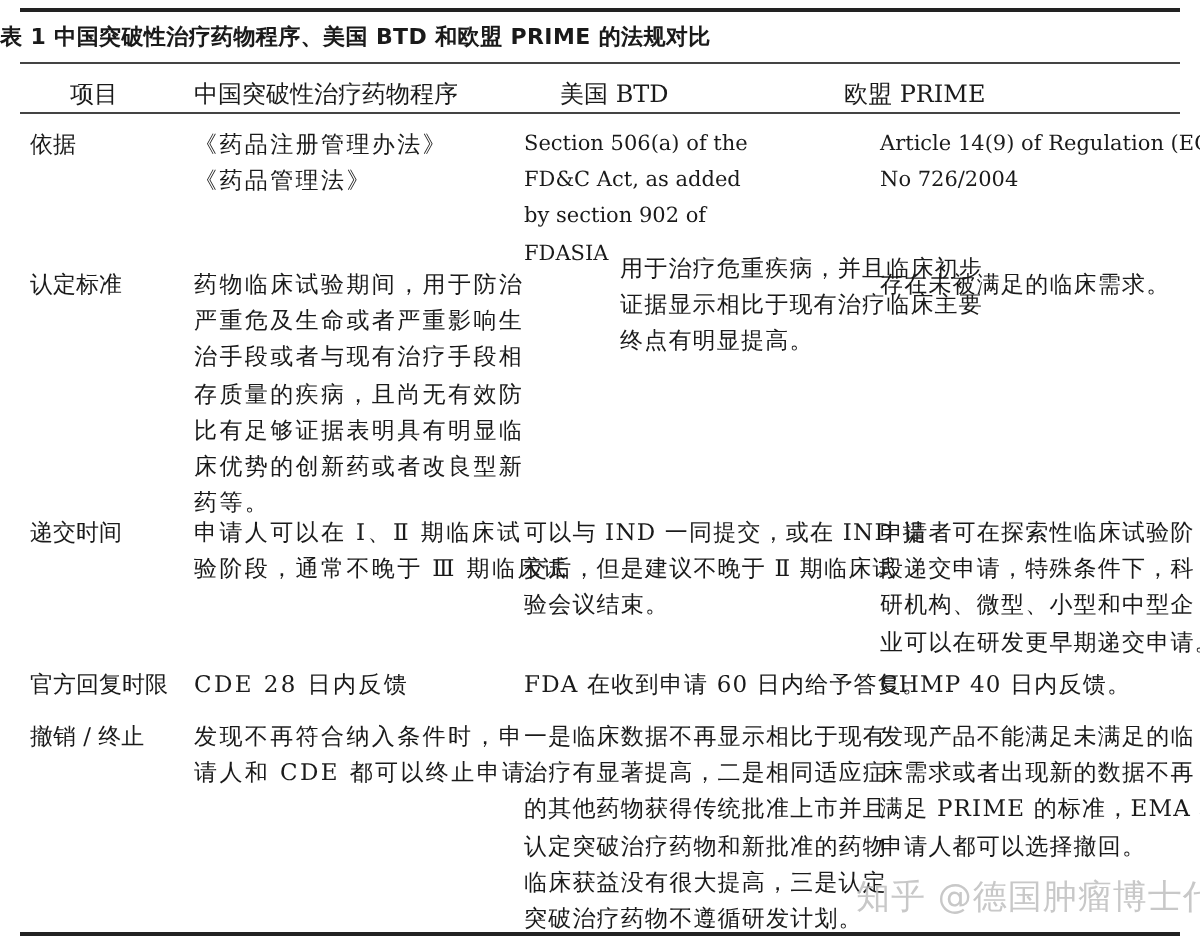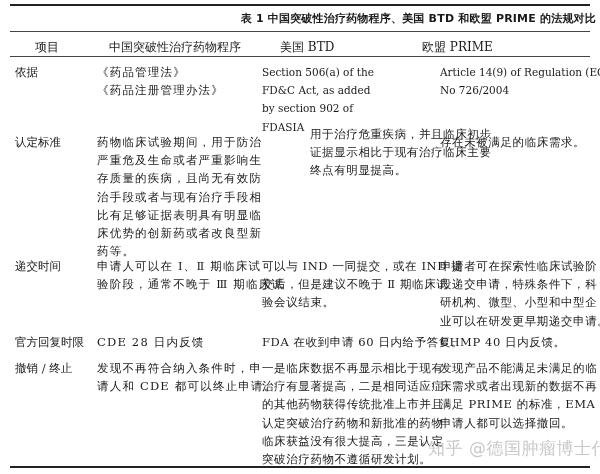--- a/index.html
+++ b/index.html
@@ -1,21 +1,21 @@
 <!DOCTYPE html>
 <html><head>
   <meta charset="utf-8">
   <style>
     html, body { margin: 0; padding: 0; background: #ffffff; }
     body { width: 600px; height: 474px; overflow: hidden; position: relative;
       font-family: "DejaVu Serif", "Liberation Serif", serif; color: #1a1a1a; }
     .rule { position: absolute; left: 10px; width: 580px; background: #222; }
     .rule.thick { height: 2px; }
     .rule.thin { height: 1px; background: #444; }
-    .caption { position: absolute; left: 0; width: 596px; top: 11px; text-align: right;
+    .caption { position: absolute; left: 0; width: 596px; top: 11px; text-align: left;
       font-family: "DejaVu Sans", "Liberation Sans", sans-serif; font-weight: bold;
       font-size: 11px; letter-spacing: 0.2px; }
     .hdr { position: absolute; top: 39px; font-size: 12px; }
     .cell { position: absolute; font-size: 11.5px; line-height: 18.2px; }
     .c0 { left: 15px; width: 80px; }
     .c1 { left: 97px; width: 160px; letter-spacing: 1.2px; }
     .c2 { left: 262px; width: 170px; letter-spacing: 0.6px; }
     .c3 { left: 440px; width: 150px; letter-spacing: 0.6px; }
     .cell .ln { display: block; white-space: nowrap; }
     .eng { font-size: 10.5px; letter-spacing: 0; }
@@ -23,47 +23,47 @@
       font-size: 17px; color: rgba(190,190,190,0.85); white-space: nowrap; letter-spacing: 0.5px; }
   </style>
 </head>
 <body>
 
 <div class="rule thick" style="top:4px;"></div>
 <div class="caption">表 1   中国突破性治疗药物程序、美国 BTD 和欧盟 PRIME 的法规对比</div>
 <div class="rule thin" style="top:31px;"></div>
 
 <div class="hdr c0" style="position:absolute;left:35px;">项目</div>
-<div class="hdr" style="left:109px;text-align:center;">中国突破性治疗药物程序</div>
+<div class="hdr" style="left:97px;text-align:center;">中国突破性治疗药物程序</div>
 <div class="hdr" style="left:280px;">美国 BTD</div>
 <div class="hdr" style="left:422px;">欧盟 PRIME</div>
 <div class="rule thin" style="top:56px;"></div>
 
 <div class="cell c0" style="top:63px;">依据</div>
 <div class="cell c1" style="top:63px;">
+  <span class="ln">《药品注册管理办法》</span>
   <span class="ln">《药品管理法》</span>
-  <span class="ln">《药品注册管理办法》</span>
 </div>
 <div class="cell c2 eng" style="top:63px;">
   <span class="ln">Section 506(a) of the</span>
   <span class="ln">FD&amp;C Act, as added</span>
   <span class="ln">by section 902 of</span>
   <span class="ln">FDASIA</span>
 </div>
 <div class="cell c3 eng" style="top:63px;">
   <span class="ln">Article 14(9) of Regulation (EC)</span>
   <span class="ln">No 726/2004</span>
 </div>
 
 <div class="cell c0" style="top:133px;">认定标准</div>
 <div class="cell c1" style="top:133px;">
   <span class="ln">药物临床试验期间，用于防治</span>
   <span class="ln">严重危及生命或者严重影响生</span>
+  <span class="ln">治手段或者与现有治疗手段相</span>
   <span class="ln">存质量的疾病，且尚无有效防</span>
-  <span class="ln">治手段或者与现有治疗手段相</span>
   <span class="ln">比有足够证据表明具有明显临</span>
   <span class="ln">床优势的创新药或者改良型新</span>
   <span class="ln">药等。</span>
 </div>
 <div class="cell c2" style="top:125px;margin-left:48px;">
   <span class="ln">用于治疗危重疾病，并且临床初步</span>
   <span class="ln">证据显示相比于现有治疗临床主要</span>
   <span class="ln">终点有明显提高。</span>
 </div>
 <div class="cell c3" style="top:133px;">

